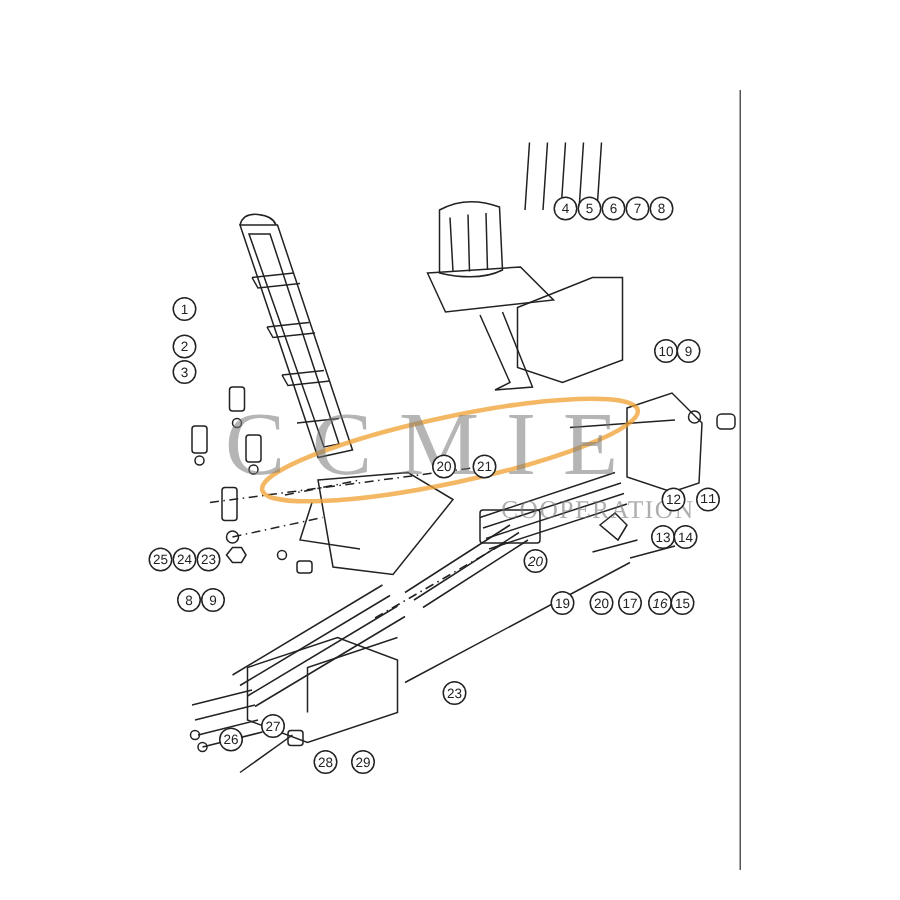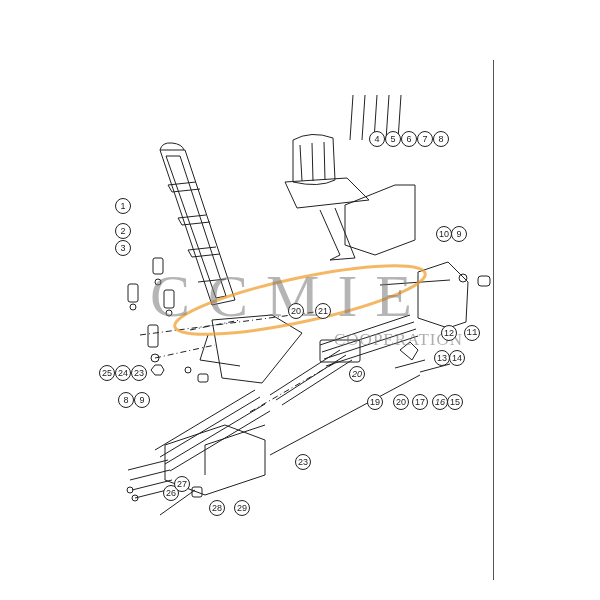--- a/index.html
+++ b/index.html
@@ -119,17 +119,17 @@
     <div class="callout" style="left: 134px; top: 392px;">9</div>
     <div class="callout" style="left: 434px; top: 350px;">13</div>
     <div class="callout" style="left: 449px; top: 350px;">14</div>
     <div class="callout" style="left: 349px; top: 366px; font-style: italic;">20</div>
     <div class="callout" style="left: 367px; top: 394px;">19</div>
     <div class="callout" style="left: 393px; top: 394px;">20</div>
     <div class="callout" style="left: 412px; top: 394px;">17</div>
     <div class="callout" style="left: 432px; top: 394px; font-style: italic;">16</div>
     <div class="callout" style="left: 447px; top: 394px;">15</div>
     <div class="callout" style="left: 295px; top: 454px;">23</div>
-    <div class="callout" style="left: 146px; top: 485px; margin-left: 17px;">26</div>
+    <div class="callout" style="left: 146px; top: 485px;">26</div>
     <div class="callout" style="left: 174px; top: 476px;">27</div>
     <div class="callout" style="left: 209px; top: 500px;">28</div>
     <div class="callout" style="left: 234px; top: 500px;">29</div>
   </div>
 
 </body></html>

